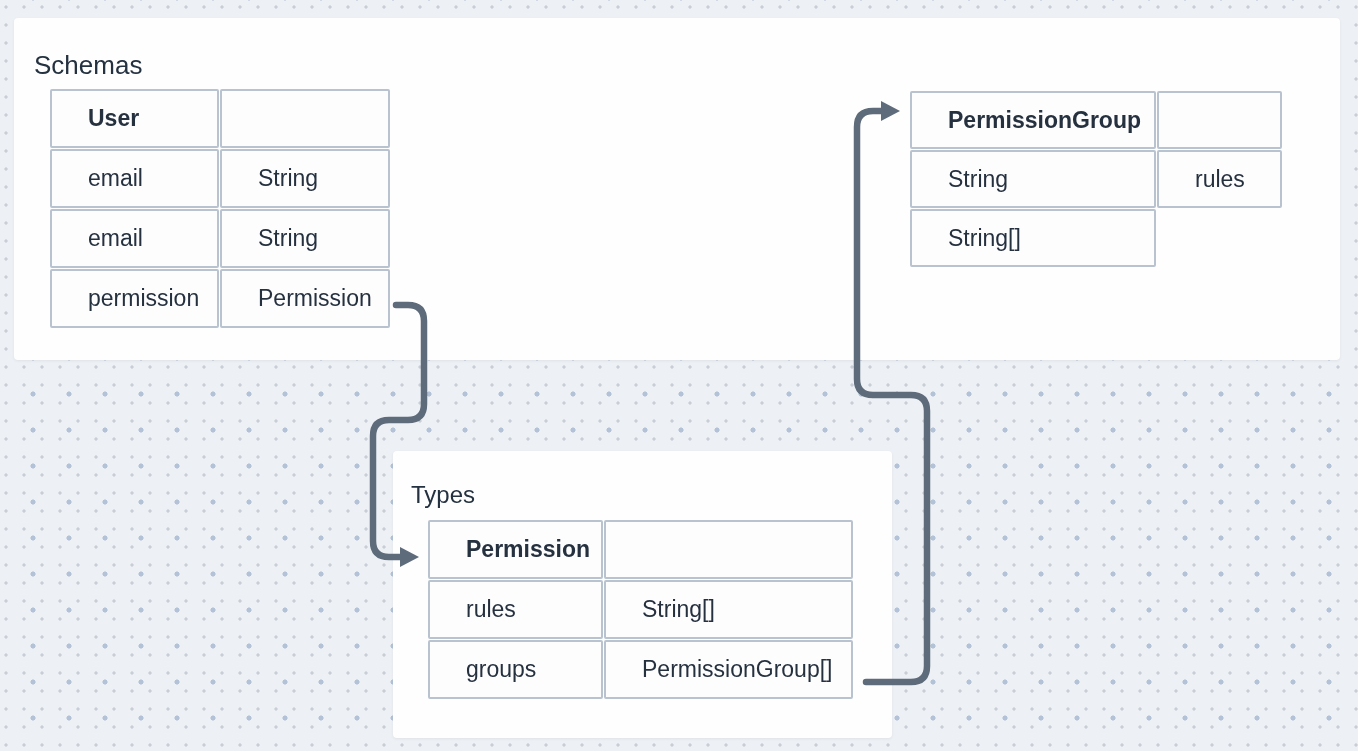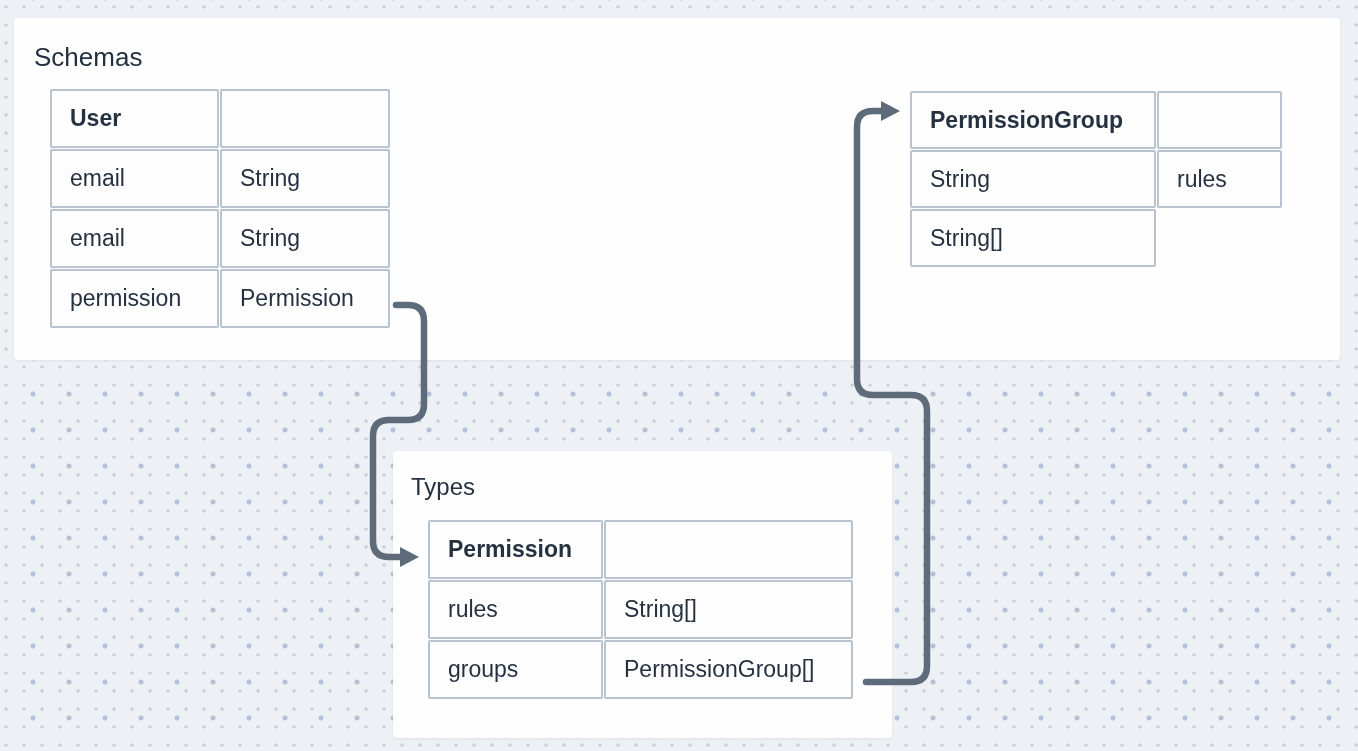--- a/index.html
+++ b/index.html
@@ -26,37 +26,38 @@
   }
   .panel-schemas { left: 14px; top: 18px; width: 1326px; height: 342px; }
   .panel-types   { left: 393px; top: 451px; width: 499px; height: 287px; }
 
   .panel-title {
     position: absolute;
     color: #243140;
     font-size: 26px;
     line-height: 1;
     white-space: nowrap;
+    margin-top: 8px;
   }
   .title-schemas { left: 34px; top: 44px; }
   .title-types   { left: 411px; top: 475px; font-size: 24px; }
 
   .tbl {
     position: absolute;
     display: grid;
     gap: 1px;
   }
   .tbl .cell {
     box-sizing: border-box;
     background: #fdfdfe;
     border: 2px solid #b9c3cf;
     border-radius: 2px;
     display: flex;
     align-items: center;
-    padding: 0 10px 0 18px;
+    padding: 0 10px 0 36px;
     font-size: 23px;
     color: #263140;
     white-space: nowrap;
     overflow: hidden;
   }
   .tbl .cell.hdr { font-weight: 700; }
 
   .tbl-user {
     left: 50px; top: 89px;
     grid-template-columns: 169px 170px;

